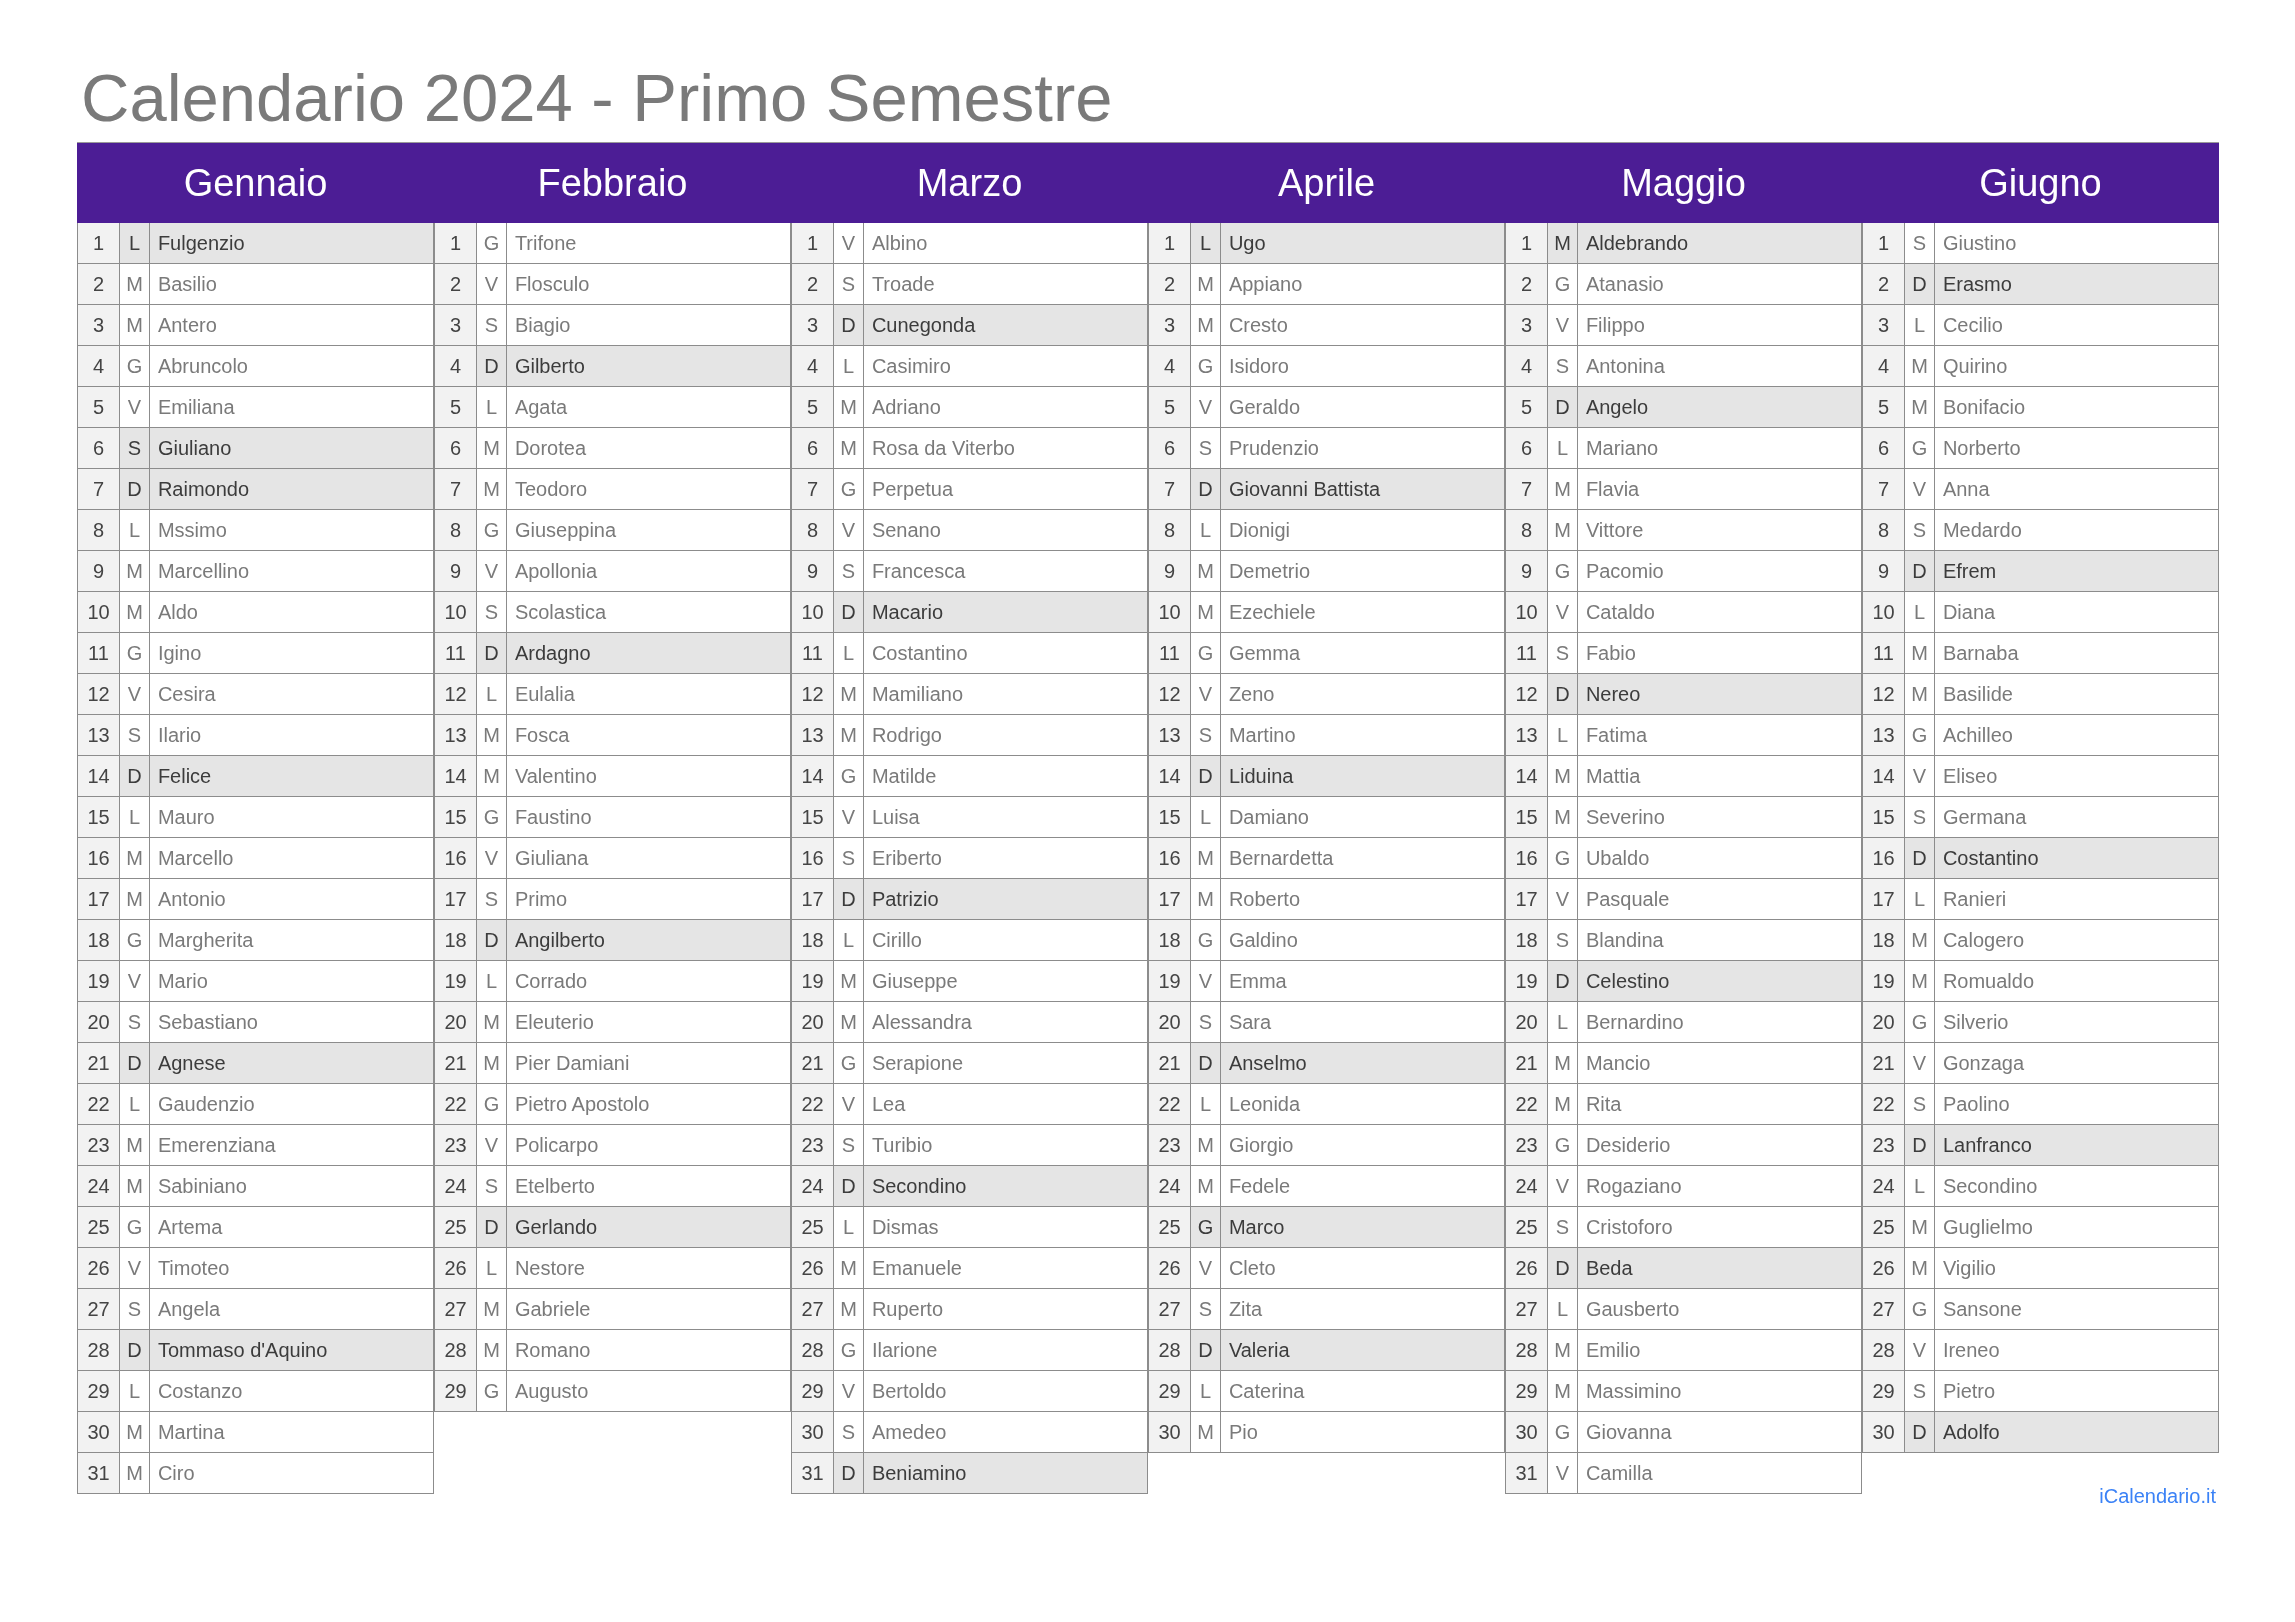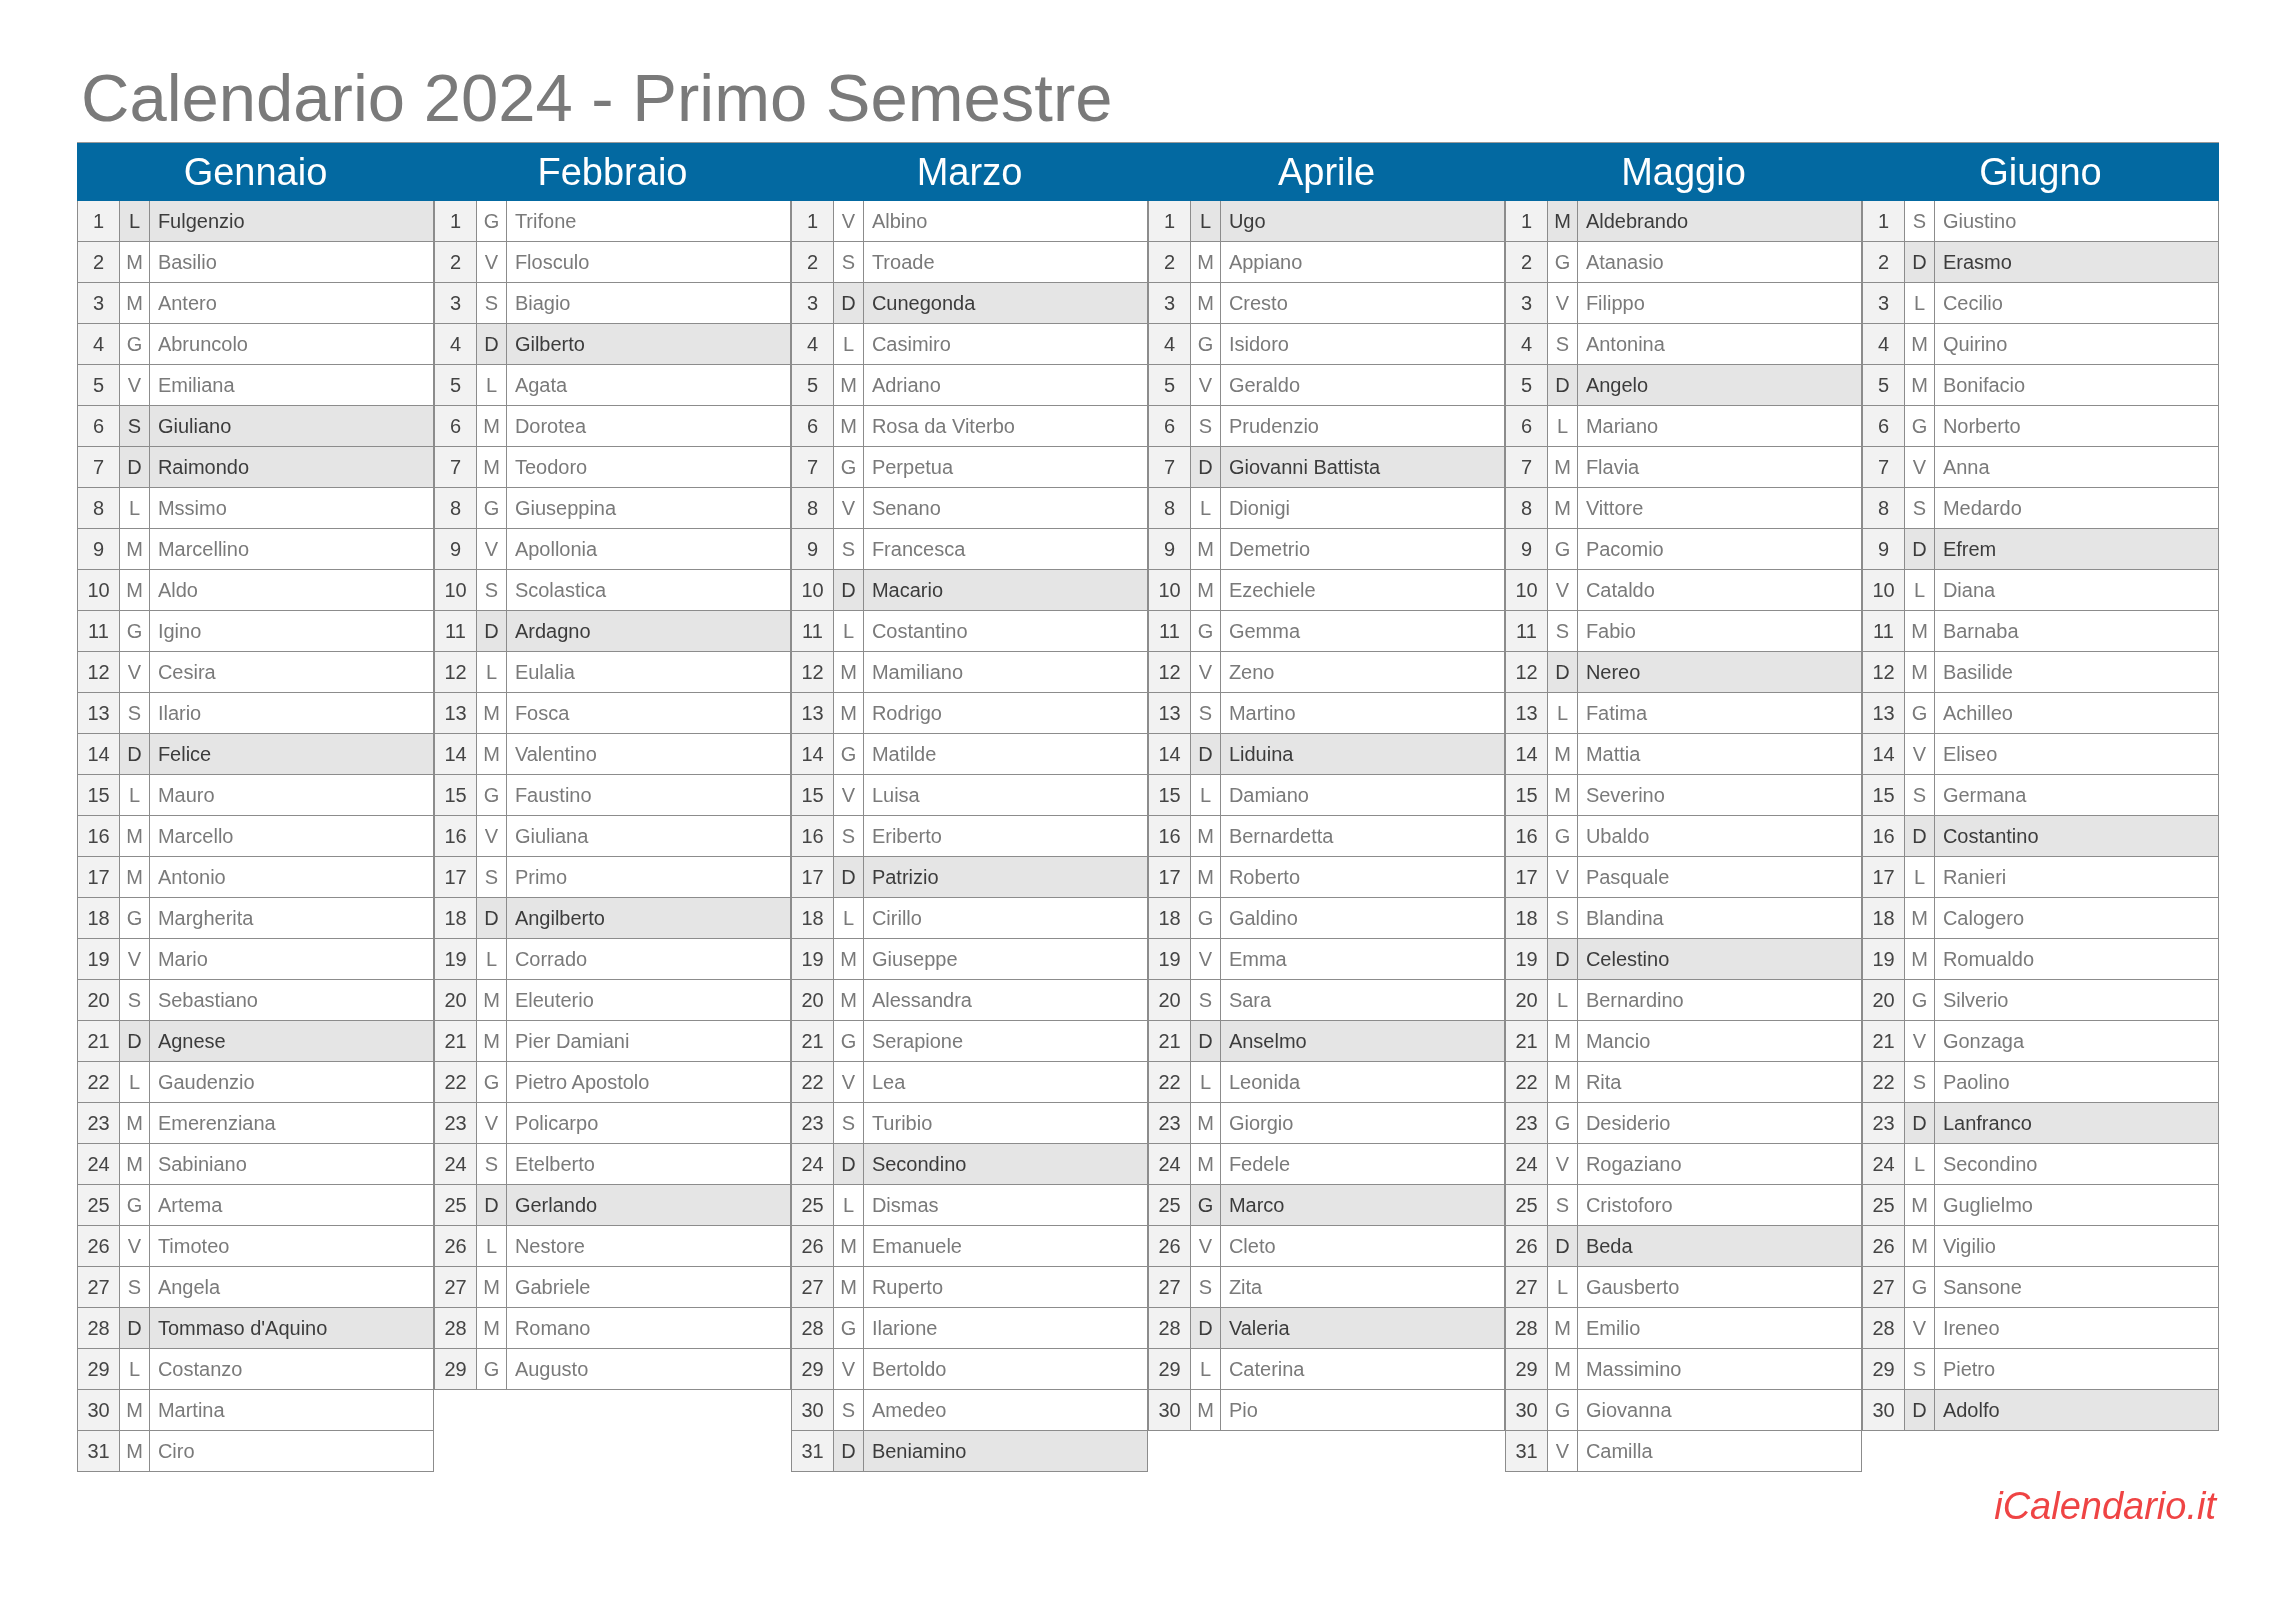--- a/index.html
+++ b/index.html
@@ -2,32 +2,32 @@
 <html style="font-size:10.5px"><head>
 <meta charset="utf-8">
 <style>
   html, body { margin: 0; padding: 0; background: #ffffff; }
   body { width: 2295px; height: 1622px; position: relative; overflow: hidden;
          font-family: "Liberation Sans", sans-serif; color: #777; }
   .title { position: absolute; left: 81px; top: 64px; font-size: 67px; line-height: 1;
            color: #7a7a7a; font-weight: normal; white-space: nowrap; }
   .months { position: absolute; left: 77px; top: 142px; width: 2140px; display: flex; }
   .month { width: 357px; flex: 0 0 357px; }
-  .month-header { height: 59px; background: #0369a1; color: #ffffff; font-size: 38px;
+  .month-header { height: 81px; background: #4c1d95; color: #ffffff; font-size: 38px;
                   display: flex; align-items: center; justify-content: center;
                   border-top: 0.7px solid #9a9a9a; box-sizing: border-box; }
   .days { display: flex; flex-direction: column; }
   .row { display: flex; height: 41px; box-sizing: border-box; border-bottom: 1.3px solid #8c8c8c; }
   .cell { box-sizing: border-box; display: flex; align-items: center; font-size: 20px; height: 100%; }
   .c-num { width: 43px; justify-content: center; background: #f2f2f2; color: #444;
            border-left: 1.3px solid #8c8c8c; border-right: 1.3px solid #8c8c8c; }
   .c-dow { width: 30px; justify-content: center; color: #7a7a7a; border-right: 1.3px solid #8c8c8c; }
   .c-name { flex: 1; padding-left: 7.9px; color: #7a7a7a; border-right: 1.3px solid #8c8c8c; }
   .row.hl .c-dow, .row.hl .c-name { background: #e5e5e5; color: #3c3c3c; }
-  .footer { position: absolute; right: 79px; top: 1485px; font-size: 38px; color: #ef4444; font-style: italic; }
+  .footer { position: absolute; right: 79px; top: 1485px; font-size: 20px; color: #3b82f6; }
 </style>
 </head>
 <body>
 
 <div class="title">Calendario 2024 - Primo Semestre</div>
 
 <div class="months" id="months">
     <div class="month">
       <div class="month-header">Gennaio</div>
       <div class="days">

